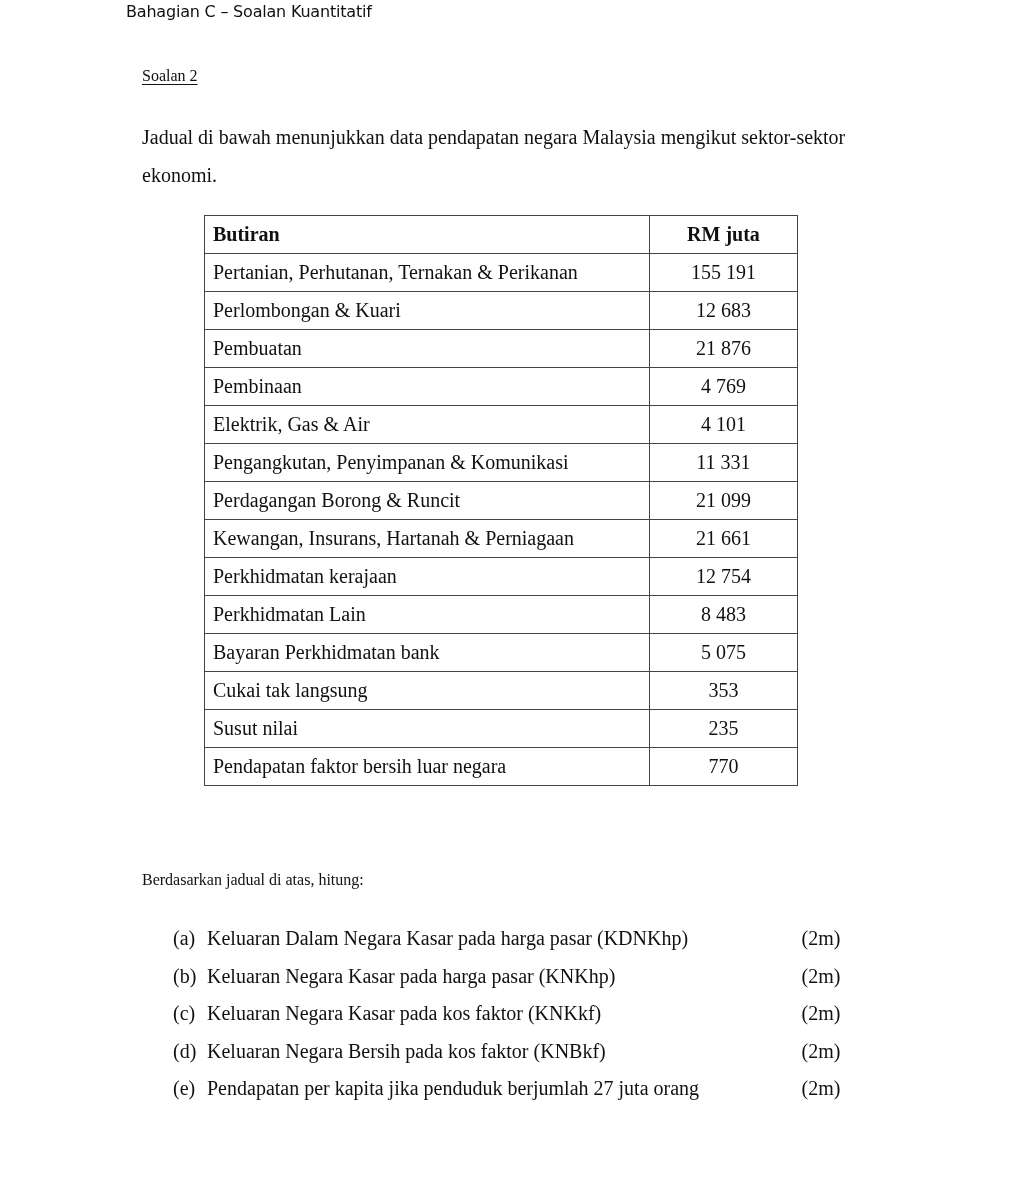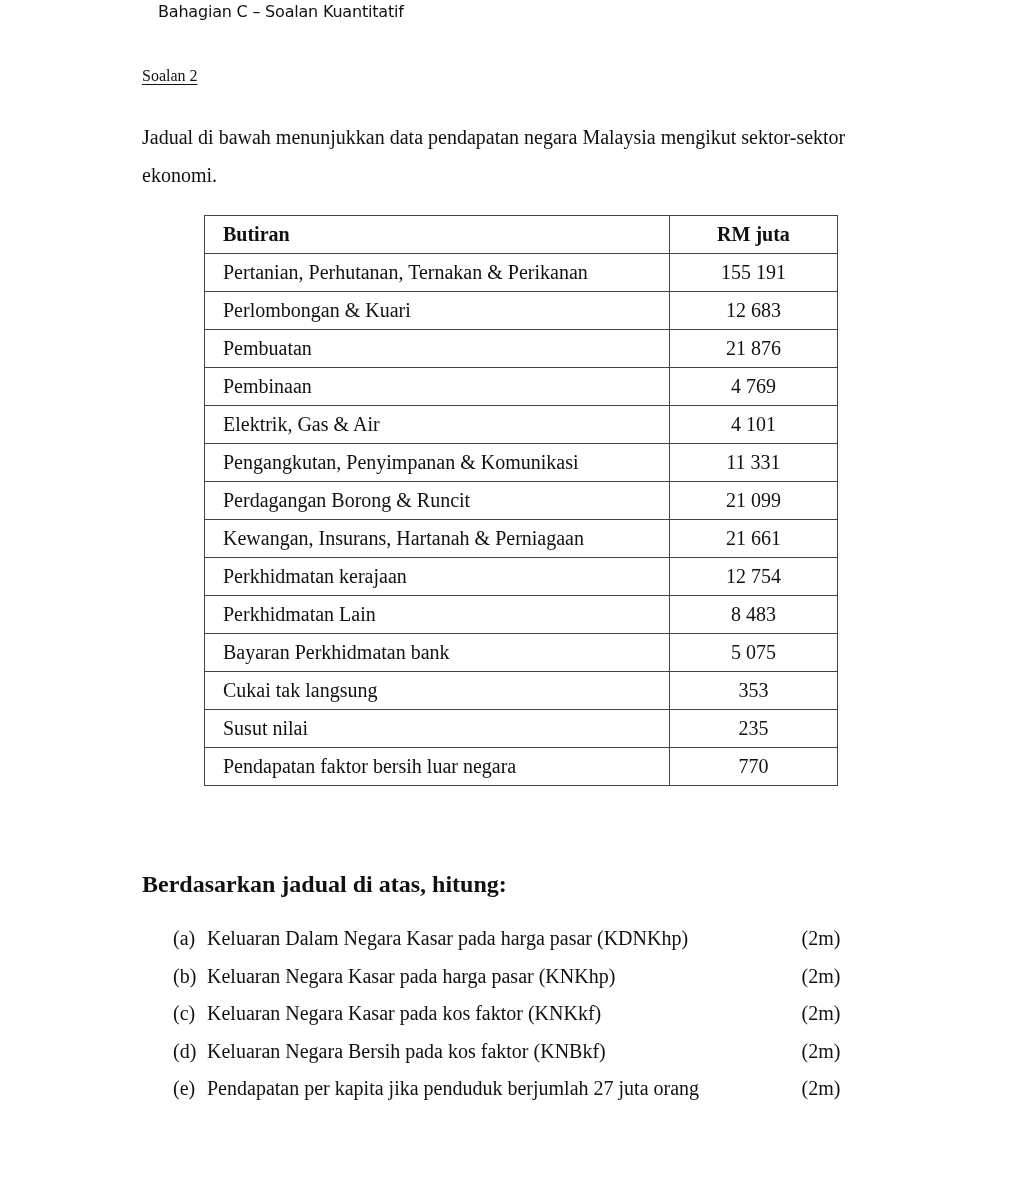--- a/index.html
+++ b/index.html
@@ -9,21 +9,21 @@
     }
     body {
       width: 1018px;
       height: 1180px;
       position: relative;
       overflow: hidden;
       color: #111111;
     }
     .section-header {
       position: absolute;
-      left: 158px;
+      left: 126px;
       top: 2px;
       font-family: "DejaVu Sans", "Liberation Sans", sans-serif;
       font-size: 16px;
       letter-spacing: -0.2px;
       color: #111;
     }
     .serif {
       font-family: "Liberation Serif", "DejaVu Serif", serif;
     }
     .question-title {
@@ -47,40 +47,39 @@
       left: 204px;
       top: 215px;
     }
     table.income-table {
       border-collapse: collapse;
       font-size: 20px;
     }
     table.income-table td, table.income-table th {
       border: 1.5px solid #444;
       height: 37px;
-      padding: 0 18px;
+      padding: 0 8px;
       vertical-align: middle;
     }
     table.income-table th {
       font-weight: bold;
     }
     table.income-table th.col-item, table.income-table td.col-item {
       width: 428px;
       text-align: left;
     }
     table.income-table th.col-value, table.income-table td.col-value {
       width: 131px;
       text-align: center;
     }
     .instruction {
       position: absolute;
       left: 142px;
       top: 871px;
-      font-size: 24px;
-      font-weight: bold;
+      font-size: 16px;
     }
     .questions {
       position: absolute;
       left: 173px;
       top: 927px;
       width: 670px;
       font-size: 20px;
     }
     .q-row {
       display: flex;

